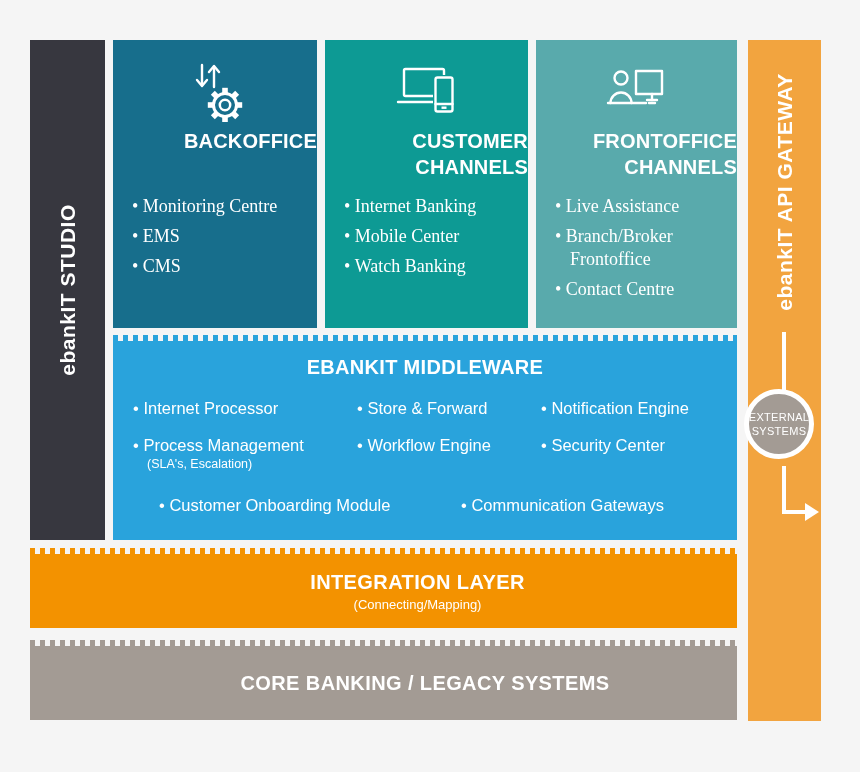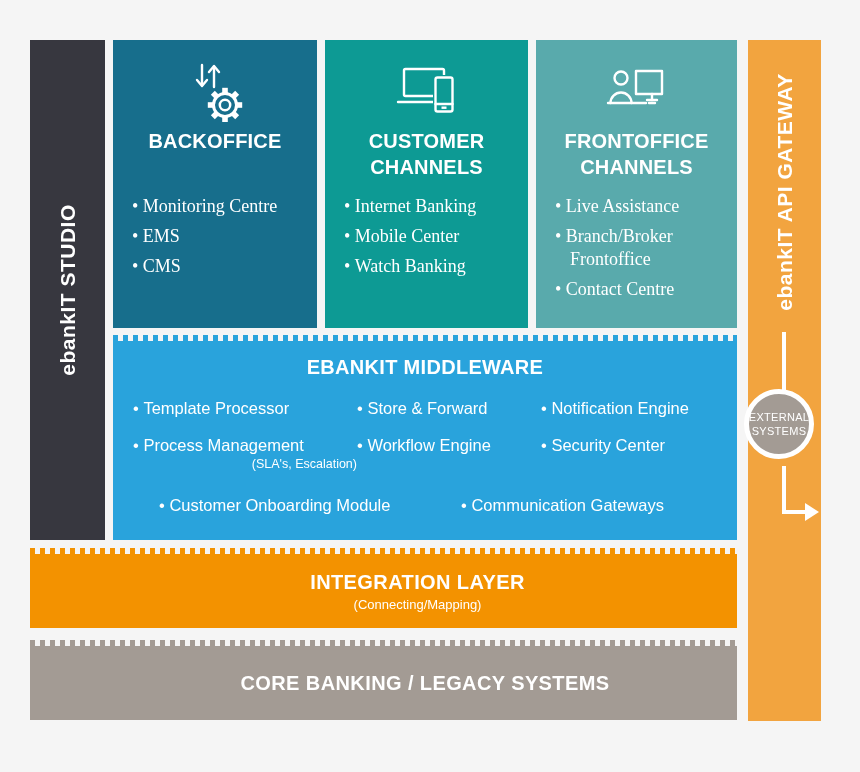--- a/index.html
+++ b/index.html
@@ -37,38 +37,38 @@
     background:var(--external-circle);border:5px solid #fff;
     display:flex;flex-direction:column;align-items:center;justify-content:center;
     font-weight:normal;font-size:11px;line-height:14px;letter-spacing:.3px;text-align:center;}
 
   
   .top-box{position:absolute;top:40px;height:288px;}
   .box-backoffice{left:113px;width:204px;background:var(--backoffice);}
   .box-customer{left:325px;width:203px;background:var(--customer);}
   .box-frontoffice{left:536px;width:201px;background:var(--frontoffice);}
   .box-icon{margin-top:20px;height:62px;display:flex;align-items:center;justify-content:center;}
-  .box-title{margin-top:6px;height:54px;text-align:center;font-weight:bold;font-size:20px;line-height:26px;letter-spacing:.2px;}
+  .box-title{margin-top:6px;height:54px;text-align:right;font-weight:bold;font-size:20px;line-height:26px;letter-spacing:.2px;}
   .box-list{margin-top:13px;padding-left:19px;list-style:none;}
   .box-list li{font-size:18px;line-height:23px;margin-bottom:7px;padding-left:15px;text-indent:-15px;font-family:Liberation Serif, serif;}
   .box-list li::before{content:"\2022\00a0";}
 
   
   .teeth{position:relative;}
   .teeth::before{content:"";position:absolute;left:0;right:0;top:-6px;height:6px;
     background-image:repeating-linear-gradient(90deg,var(--tooth) 0 5px,transparent 5px 10px);}
 
   
   .middleware{position:absolute;left:113px;top:341px;width:624px;height:199px;background:var(--middleware);--tooth:var(--middleware);}
   .mw-title{padding-top:13px;text-align:center;font-weight:bold;font-size:20px;line-height:26px;letter-spacing:.3px;}
   .mw-grid{display:grid;grid-template-columns:224px 184px 1fr;padding-left:20px;margin-top:17px;}
   .mw-item{font-size:16.5px;line-height:22px;}
   .mw-item::before{content:"\2022\00a0";}
   .mw-row2{margin-top:15px;}
-  .mw-note{font-size:12.5px;line-height:16px;padding-left:14px;text-align:right;}
+  .mw-note{font-size:12.5px;line-height:16px;padding-left:14px;}
   .mw-bottom{position:relative;margin-top:22px;height:22px;}
   .mw-bottom .mw-item{position:absolute;top:0;}
   .mw-bottom-1{left:46px;}
   .mw-bottom-2{left:348px;}
 
   
   .integration{position:absolute;left:30px;top:554px;width:707px;height:74px;background:var(--integration);--tooth:var(--integration);
     padding-left:68px;display:flex;flex-direction:column;align-items:center;justify-content:center;text-align:center;}
   .int-title{font-weight:bold;font-size:20px;line-height:24px;letter-spacing:.4px;}
   .int-subtitle{font-size:13px;line-height:17px;margin-top:2px;}
@@ -153,21 +153,21 @@
     <ul class="box-list">
       <li>Live Assistance</li>
       <li>Branch/Broker Frontoffice</li>
       <li>Contact Centre</li>
     </ul>
   </div>
 
   <div class="middleware teeth">
     <div class="mw-title">EBANKIT MIDDLEWARE</div>
     <div class="mw-grid">
-      <div class="mw-item">Template Processor</div>
+      <div class="mw-item">Internet Processor</div>
       <div class="mw-item">Store &amp; Forward</div>
       <div class="mw-item">Notification Engine</div>
       <div class="mw-row2">
         <div class="mw-item">Process Management</div>
         <div class="mw-note">(SLA's, Escalation)</div>
       </div>
       <div class="mw-item mw-row2">Workflow Engine</div>
       <div class="mw-item mw-row2">Security Center</div>
     </div>
     <div class="mw-bottom">

